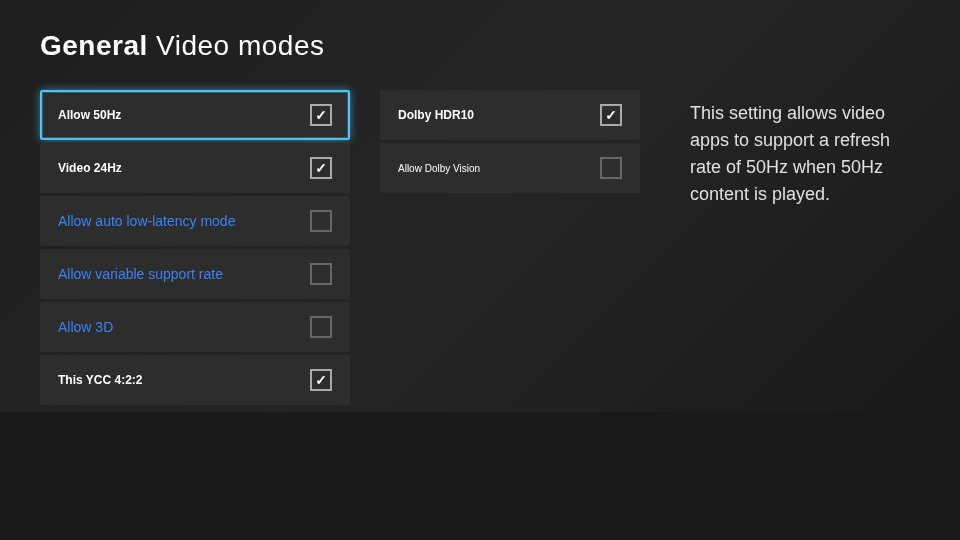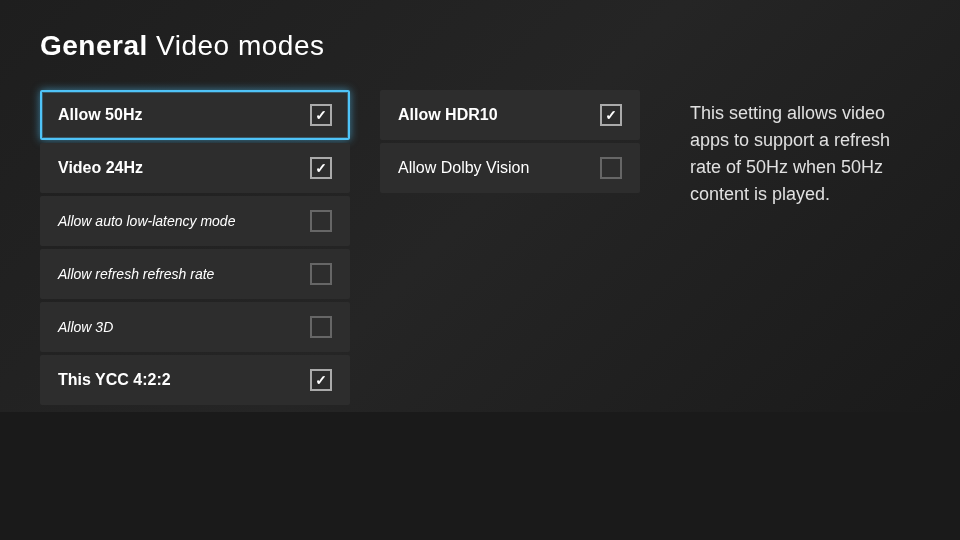--- a/index.html
+++ b/index.html
@@ -73,32 +73,31 @@
     }
 
     .setting-item.focused {
       border: 2px solid #4fc3f7;
       box-shadow: 0 0 8px rgba(79, 195, 247, 0.6), inset 0 0 0 1px rgba(79, 195, 247, 0.3);
       background: #2d2d2d;
     }
 
     .setting-item.bold-label .setting-label {
       font-weight: 600;
-      font-size: 16px;
+      font-size: 12px;
     }
 
     .setting-item.dimmed .setting-label {
-      color: #ffffff;
+      color: #3b82f6;
       font-weight: 400;
       font-size: 14px;
-      font-style: italic;
     }
 
     .setting-label {
-      font-size: 16px;
+      font-size: 10px;
       color: #ffffff;
     }
 
     .checkbox {
       width: 22px;
       height: 22px;
       border: 2px solid #888;
       display: flex;
       align-items: center;
       justify-content: center;
@@ -138,35 +137,35 @@
         </div>
         <div class="setting-item bold-label">
           <span class="setting-label">Video 24Hz</span>
           <div class="checkbox checked"></div>
         </div>
         <div class="setting-item dimmed">
           <span class="setting-label">Allow auto low-latency mode</span>
           <div class="checkbox unchecked"></div>
         </div>
         <div class="setting-item dimmed">
-          <span class="setting-label">Allow refresh refresh rate</span>
+          <span class="setting-label">Allow variable support rate</span>
           <div class="checkbox unchecked"></div>
         </div>
         <div class="setting-item dimmed">
           <span class="setting-label">Allow 3D</span>
           <div class="checkbox unchecked"></div>
         </div>
         <div class="setting-item bold-label">
           <span class="setting-label">This YCC 4:2:2</span>
           <div class="checkbox checked"></div>
         </div>
       </div>
     <div class="column-right" id="right-col">
         <div class="setting-item bold-label">
-          <span class="setting-label">Allow HDR10</span>
+          <span class="setting-label">Dolby HDR10</span>
           <div class="checkbox checked"></div>
         </div>
         <div class="setting-item">
           <span class="setting-label">Allow Dolby Vision</span>
           <div class="checkbox unchecked"></div>
         </div>
       </div>
     <div class="info-panel">
       <span>This setting allows video apps to support a refresh rate of 50Hz when 50Hz content is played.</span>
     </div>

